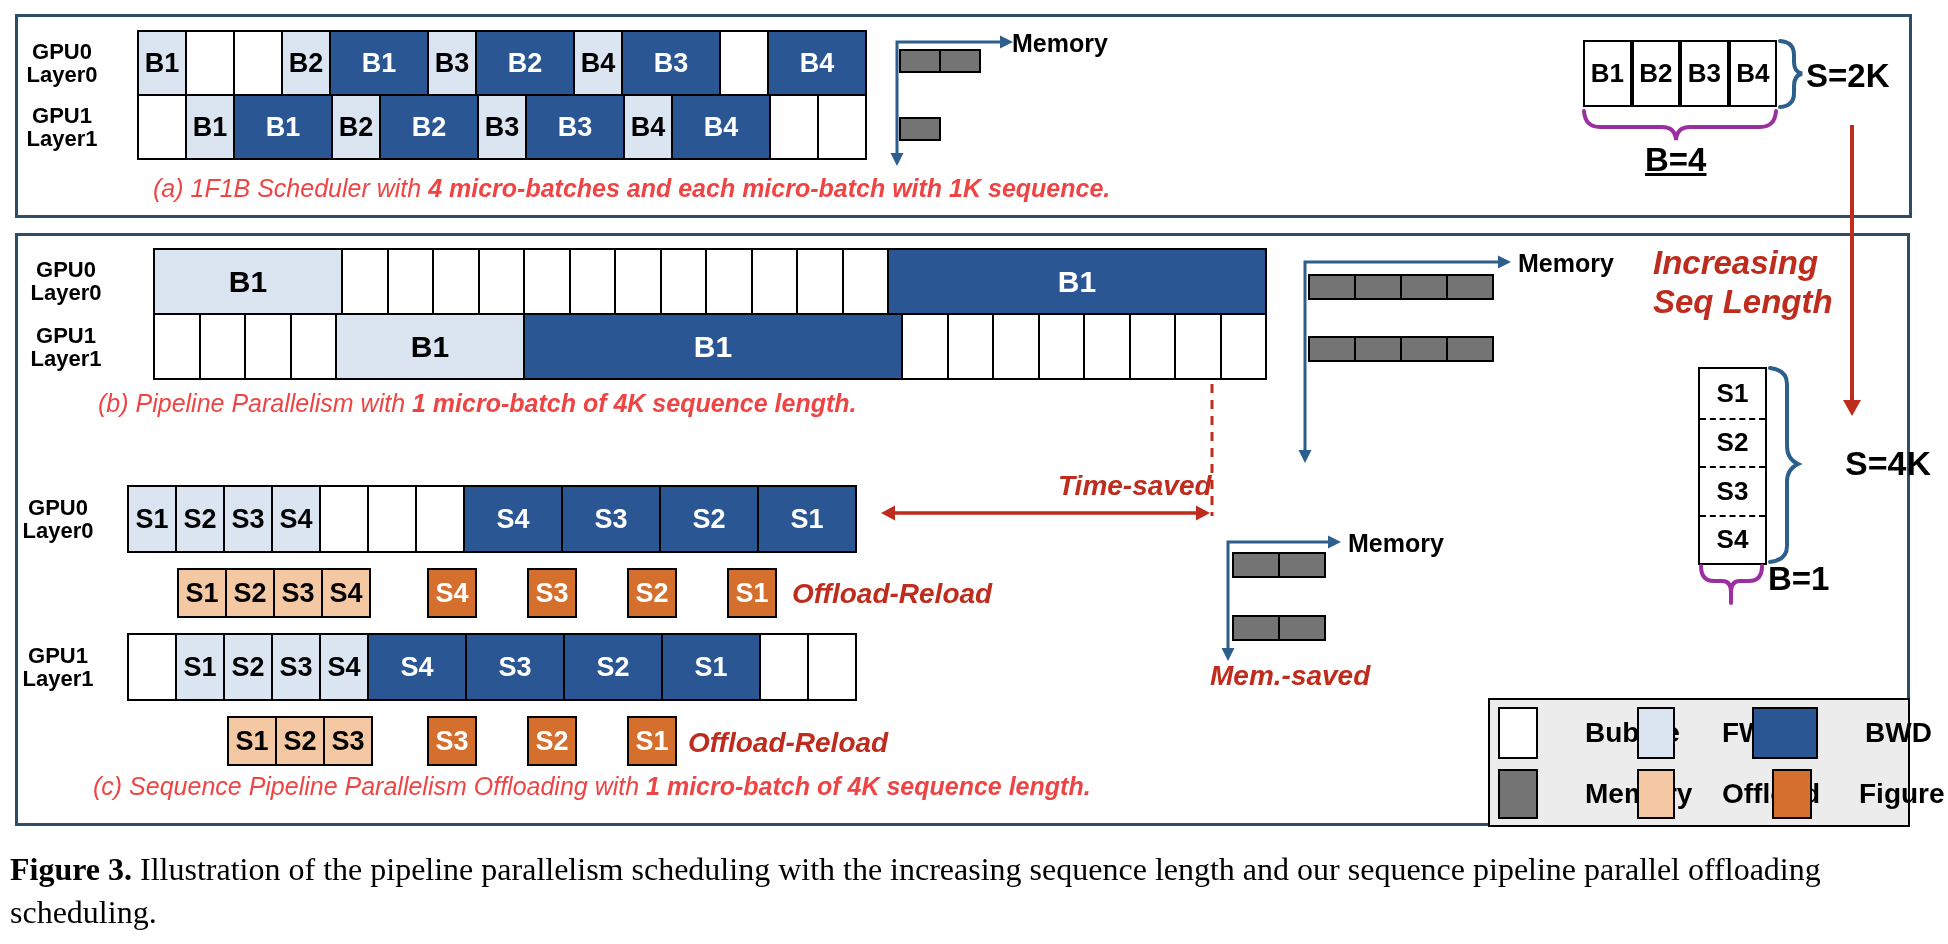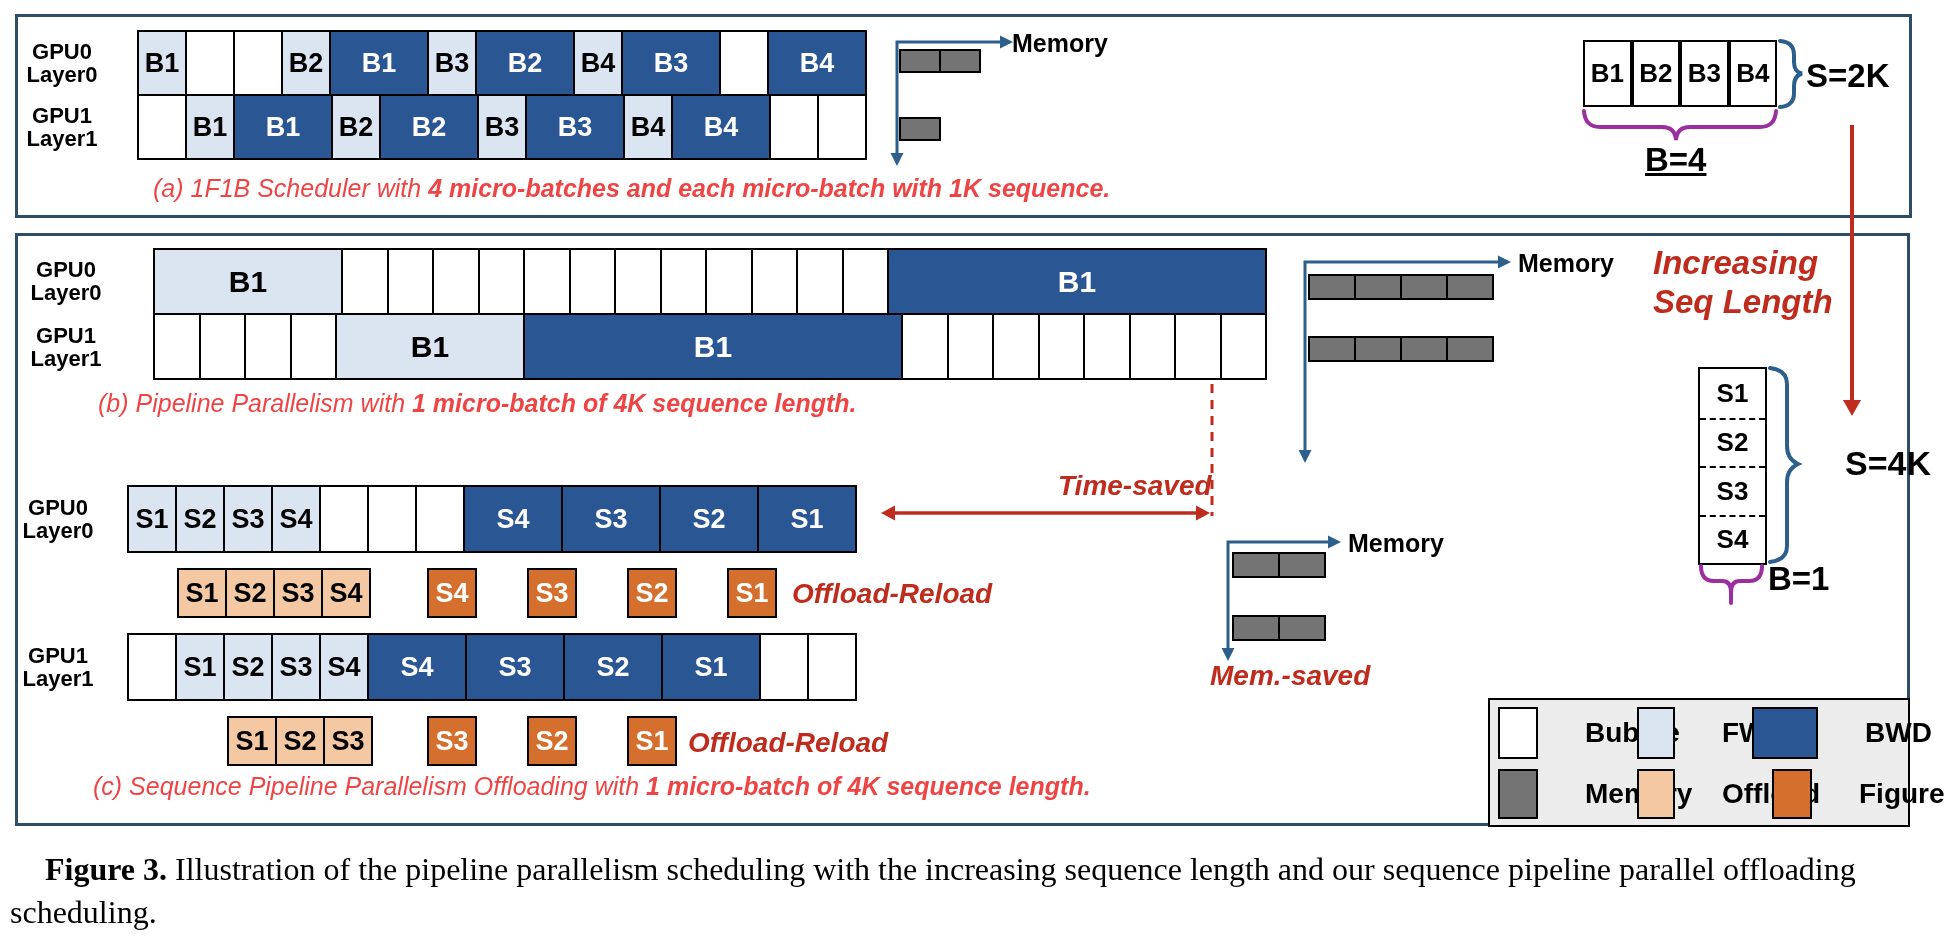--- a/index.html
+++ b/index.html
@@ -63,21 +63,21 @@
   .lg-item:nth-of-type(6){left:282px;top:69px;}
   .sw-bubble{width:40px;height:52px;background:#fff;}
   .sw-fwd{width:38px;height:52px;background:#dbe5f1;}
   .sw-bwd{width:66px;height:52px;background:#2a5694;}
   .sw-memory{width:40px;height:50px;background:#747474;}
   .sw-offload{width:38px;height:50px;background:#f5c8a4;}
   .sw-onload{width:40px;height:50px;background:#d56f2d;}
 
   #figure-caption{position:absolute;left:10px;top:848px;width:1932px;
                   font-family:"Liberation Serif",serif;font-size:32px;line-height:1.34;color:#000;}
-  #figure-caption .fig-bold{font-weight:700;margin-left:35px;}
+  #figure-caption .fig-bold{font-weight:700;}
 
   #overlay{position:absolute;left:0;top:0;pointer-events:none;z-index:6;}
 </style>
 </head>
 <body>
 
 <div id="stage">
 
   <div id="panel-a" class="panel"></div>
   <div id="panel-bc" class="panel"></div>

